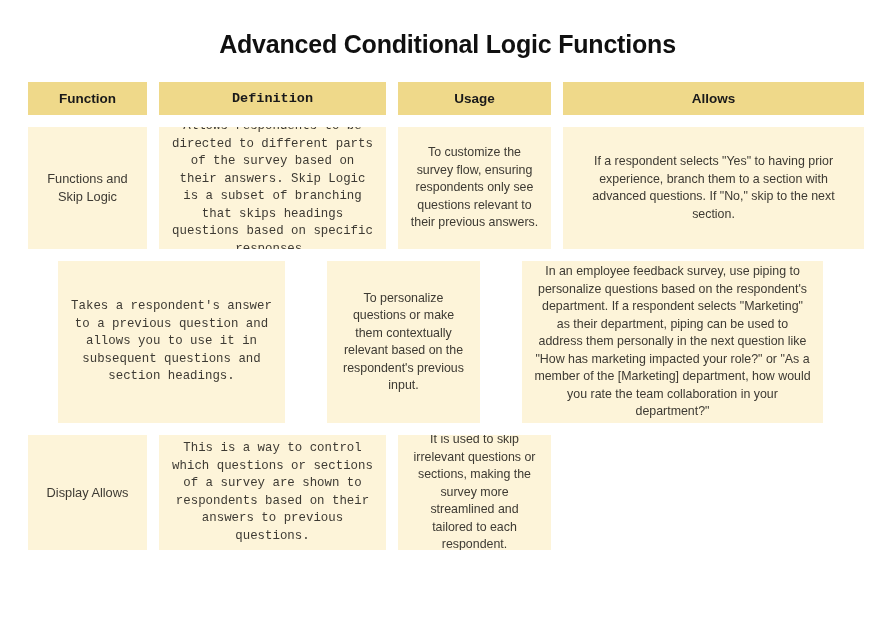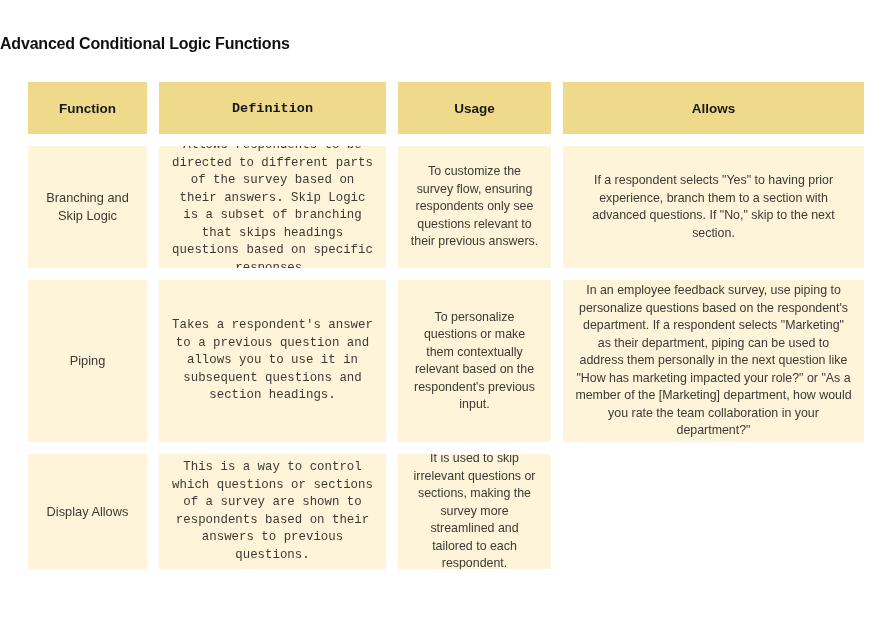--- a/index.html
+++ b/index.html
@@ -17,21 +17,22 @@
     width: 895px;
     height: 633px;
     background: #ffffff;
     overflow: hidden;
   }
   .page-title {
     position: absolute;
     top: 28px;
     left: 0;
     width: 895px;
-    font-size: 16px;
+    text-align: center;
+    font-size: 25px;
     font-weight: bold;
     color: #101010;
     letter-spacing: -0.2px;
     line-height: 32px;
   }
   .table {
     position: absolute;
     left: 28px;
     top: 82px;
     width: 838px;
@@ -58,36 +59,36 @@
   }
 
   
   .c-function   { width: 119px; flex: 0 0 119px; }
   .c-definition { width: 227px; flex: 0 0 227px; font-family: Liberation Mono, monospace; }
   .c-usage      { width: 153px; flex: 0 0 153px; justify-content: flex-end; }
   .c-example    { width: 301px; flex: 0 0 301px; }
 
   .header-row .cell {
     background: #efd98a;
-    height: 52px;
+    height: 33px;
     font-size: 13.5px;
     font-weight: bold;
     color: #191919;
     padding: 6px 4px;
   }
 
   .body-row .cell {
     background: #fdf4d9;
     color: #3d3a33;
     font-size: 12.4px;
     line-height: 17.5px;
   }
 
   .body-row.r1 .cell { height: 122px; }
-  .body-row.r2 .cell { height: 162px; }
+  .body-row.r2 .cell { height: 162px; margin-left: 30px; }
   .body-row.r3 .cell { height: 115px; }
 
   .body-row .c-function .ctext { font-size: 12.8px; line-height: 18px; }
 </style>
 </head>
 <body>
 
 <div id="page">
 
   <div class="page-title">Advanced Conditional Logic Functions</div>
@@ -104,37 +105,34 @@
       <div class="cell c-usage">
         <span class="ctext">Usage</span>
       </div>
       <div class="cell c-example">
         <span class="ctext">Allows</span>
       </div>
     </div>
 
     <div class="row body-row r1">
       <div class="cell c-function">
-        <span class="ctext">Branching and Skip Logic</span>
+        <span class="ctext">Functions and Skip Logic</span>
       </div>
       <div class="cell c-definition">
         <span class="ctext">Allows respondents to be directed to different parts of the survey based on their answers. Skip Logic is a subset of branching that skips headings questions based on specific responses.</span>
       </div>
       <div class="cell c-usage">
         <span class="ctext">To customize the survey flow, ensuring respondents only see questions relevant to their previous answers.</span>
       </div>
       <div class="cell c-example">
         <span class="ctext">If a respondent selects "Yes" to having prior experience, branch them to a section with advanced questions. If "No," skip to the next section.</span>
       </div>
     </div>
 
     <div class="row body-row r2">
-      <div class="cell c-function">
-        <span class="ctext">Piping</span>
-      </div>
       <div class="cell c-definition">
         <span class="ctext">Takes a respondent's answer to a previous question and allows you to use it in subsequent questions and section headings.</span>
       </div>
       <div class="cell c-usage">
         <span class="ctext">To personalize questions or make them contextually relevant based on the respondent's previous input.</span>
       </div>
       <div class="cell c-example">
         <span class="ctext">In an employee feedback survey, use piping to personalize questions based on the respondent's department. If a respondent selects "Marketing" as their department, piping can be used to address them personally in the next question like "How has marketing impacted your role?" or "As a member of the [Marketing] department, how would you rate the team collaboration in your department?"</span>
       </div>
     </div>

